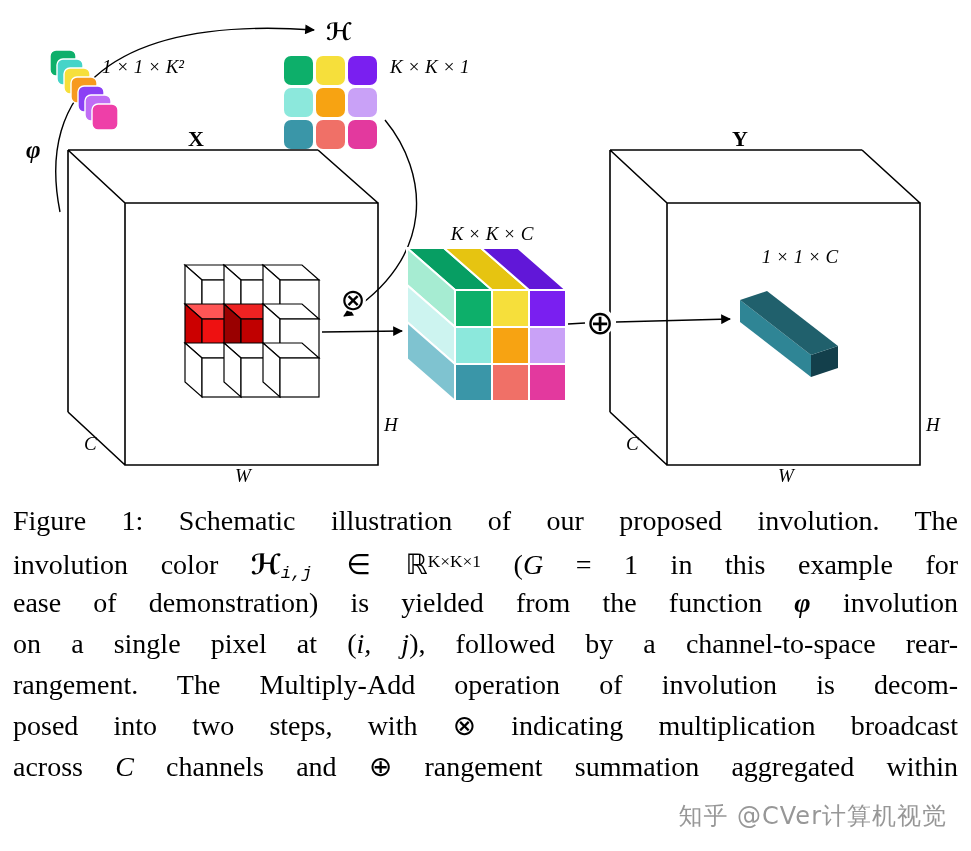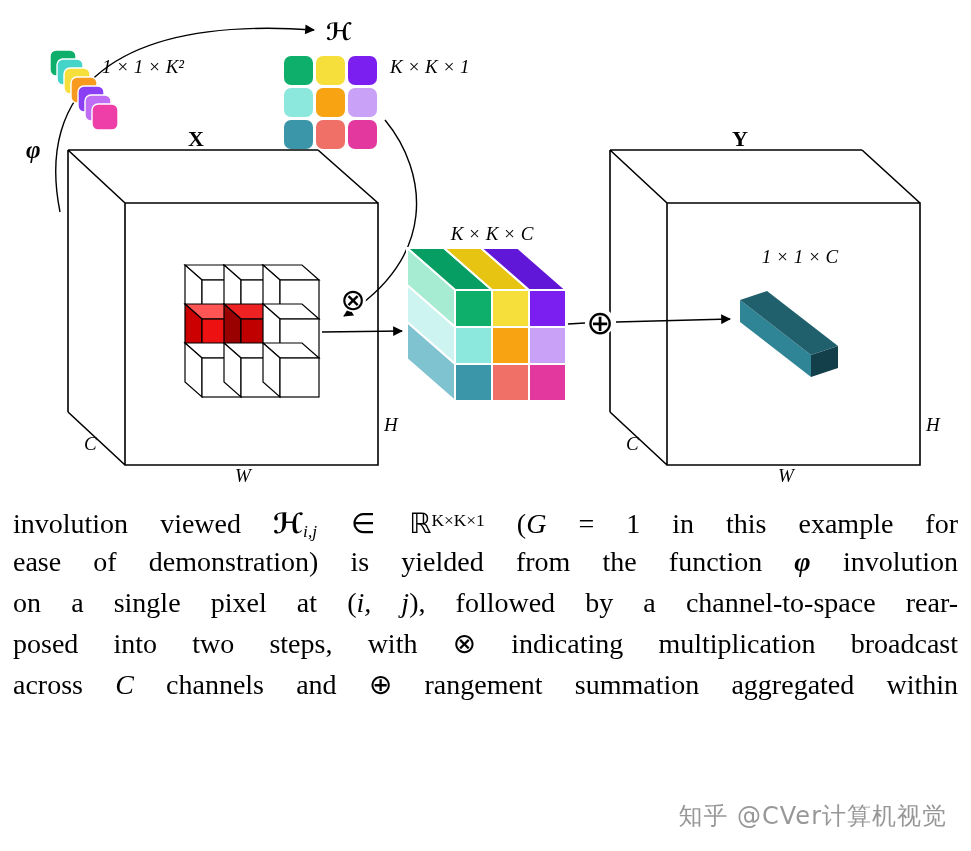--- a/index.html
+++ b/index.html
@@ -26,21 +26,21 @@
     position:absolute; left:13px; top:500px; width:945px;
     font-size:28px; color:#000;
     font-family:"Liberation Serif","DejaVu Serif","DejaVu Sans",serif;
   }
   .cap-line { height:41px; line-height:41px; text-align:justify; text-align-last:justify; }
   .cap-line.last { text-align-last:left; }
   .seg-n  {}
   .seg-i  { font-style:italic; }
   .seg-bi { font-style:italic; font-weight:bold; }
   .seg-supi { font-size:62%; vertical-align:7px; }
-  .seg-subi { font-style:italic; font-size:62%; vertical-align:-4px; }
+  .seg-subi { font-style:italic; font-size:62%; vertical-align:-4px;font-family:Liberation Mono, monospace; }
   .seg-script { font-style:italic; font-weight:bold; font-family:"DejaVu Sans","DejaVu Serif",serif; }
   .seg-sym { font-family:"DejaVu Sans","DejaVu Serif",serif; }
 
   .watermark {
     position:absolute; right:24px; top:800px; font-size:24px; letter-spacing:1px;
     color:rgba(125,125,125,0.8); font-family:"DejaVu Sans","Liberation Sans",sans-serif;
   }
 </style>
 </head>
 <body>
@@ -153,21 +153,23 @@
 
     <text class="t-dim" x="84" y="450">C</text>
     <text class="t-dim" x="235" y="482">W</text>
     <text class="t-dim" x="384" y="431">H</text>
     <text class="t-dim" x="626" y="450">C</text>
     <text class="t-dim" x="778" y="482">W</text>
     <text class="t-dim" x="926" y="431">H</text>
   </svg>
 
   <div class="caption">
-      <div class="cap-line"><span class="seg-n">involution viewed </span><span class="seg-script">ℋ</span><span class="seg-subi">i,j</span><span class="seg-sym"> ∈ ℝ</span><span class="seg-supi">K×K×1</span><span class="seg-n"> (</span><span class="seg-i">G</span><span class="seg-n"> = 1 in this example for</span></div>
+      <div class="cap-line"><span class="seg-n">Figure 1: Schematic illustration of our proposed involution. The</span></div>
+      <div class="cap-line"><span class="seg-n">involution color </span><span class="seg-script">ℋ</span><span class="seg-subi">i,j</span><span class="seg-sym"> ∈ ℝ</span><span class="seg-supi">K×K×1</span><span class="seg-n"> (</span><span class="seg-i">G</span><span class="seg-n"> = 1 in this example for</span></div>
       <div class="cap-line"><span class="seg-n">ease of demonstration) is yielded from the function </span><span class="seg-bi">φ</span><span class="seg-n"> involution</span></div>
       <div class="cap-line"><span class="seg-n">on a single pixel at (</span><span class="seg-i">i, j</span><span class="seg-n">), followed by a channel-to-space rear-</span></div>
+      <div class="cap-line"><span class="seg-n">rangement. The Multiply-Add operation of involution is decom-</span></div>
       <div class="cap-line"><span class="seg-n">posed into two steps, with </span><span class="seg-sym">⊗</span><span class="seg-n"> indicating multiplication broadcast</span></div>
       <div class="cap-line"><span class="seg-n">across </span><span class="seg-i">C</span><span class="seg-n"> channels and </span><span class="seg-sym">⊕</span><span class="seg-n"> rangement summation aggregated within</span></div>
     </div>
 
   <div class="watermark">知乎 @CVer计算机视觉</div>
 </div>
 
 </body></html>

